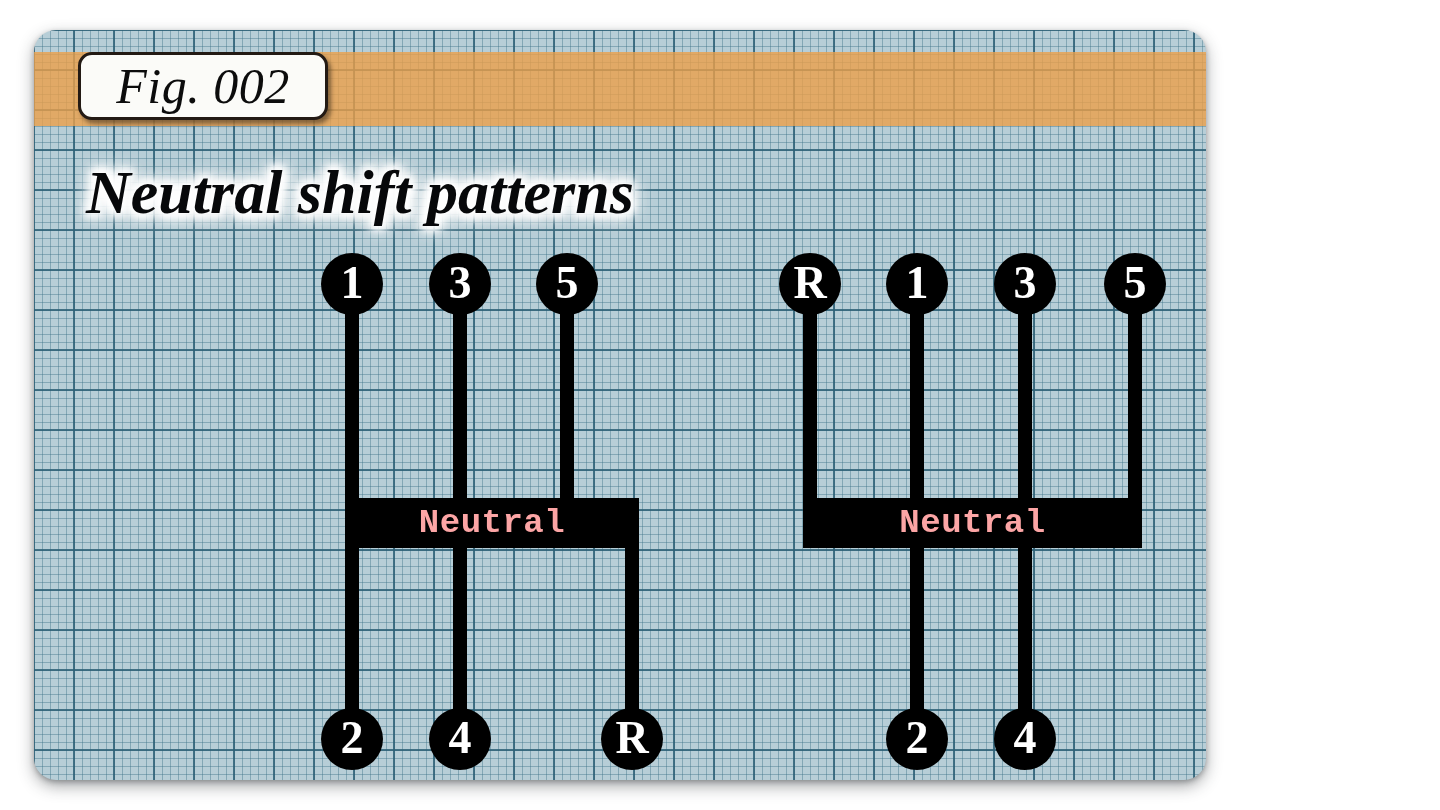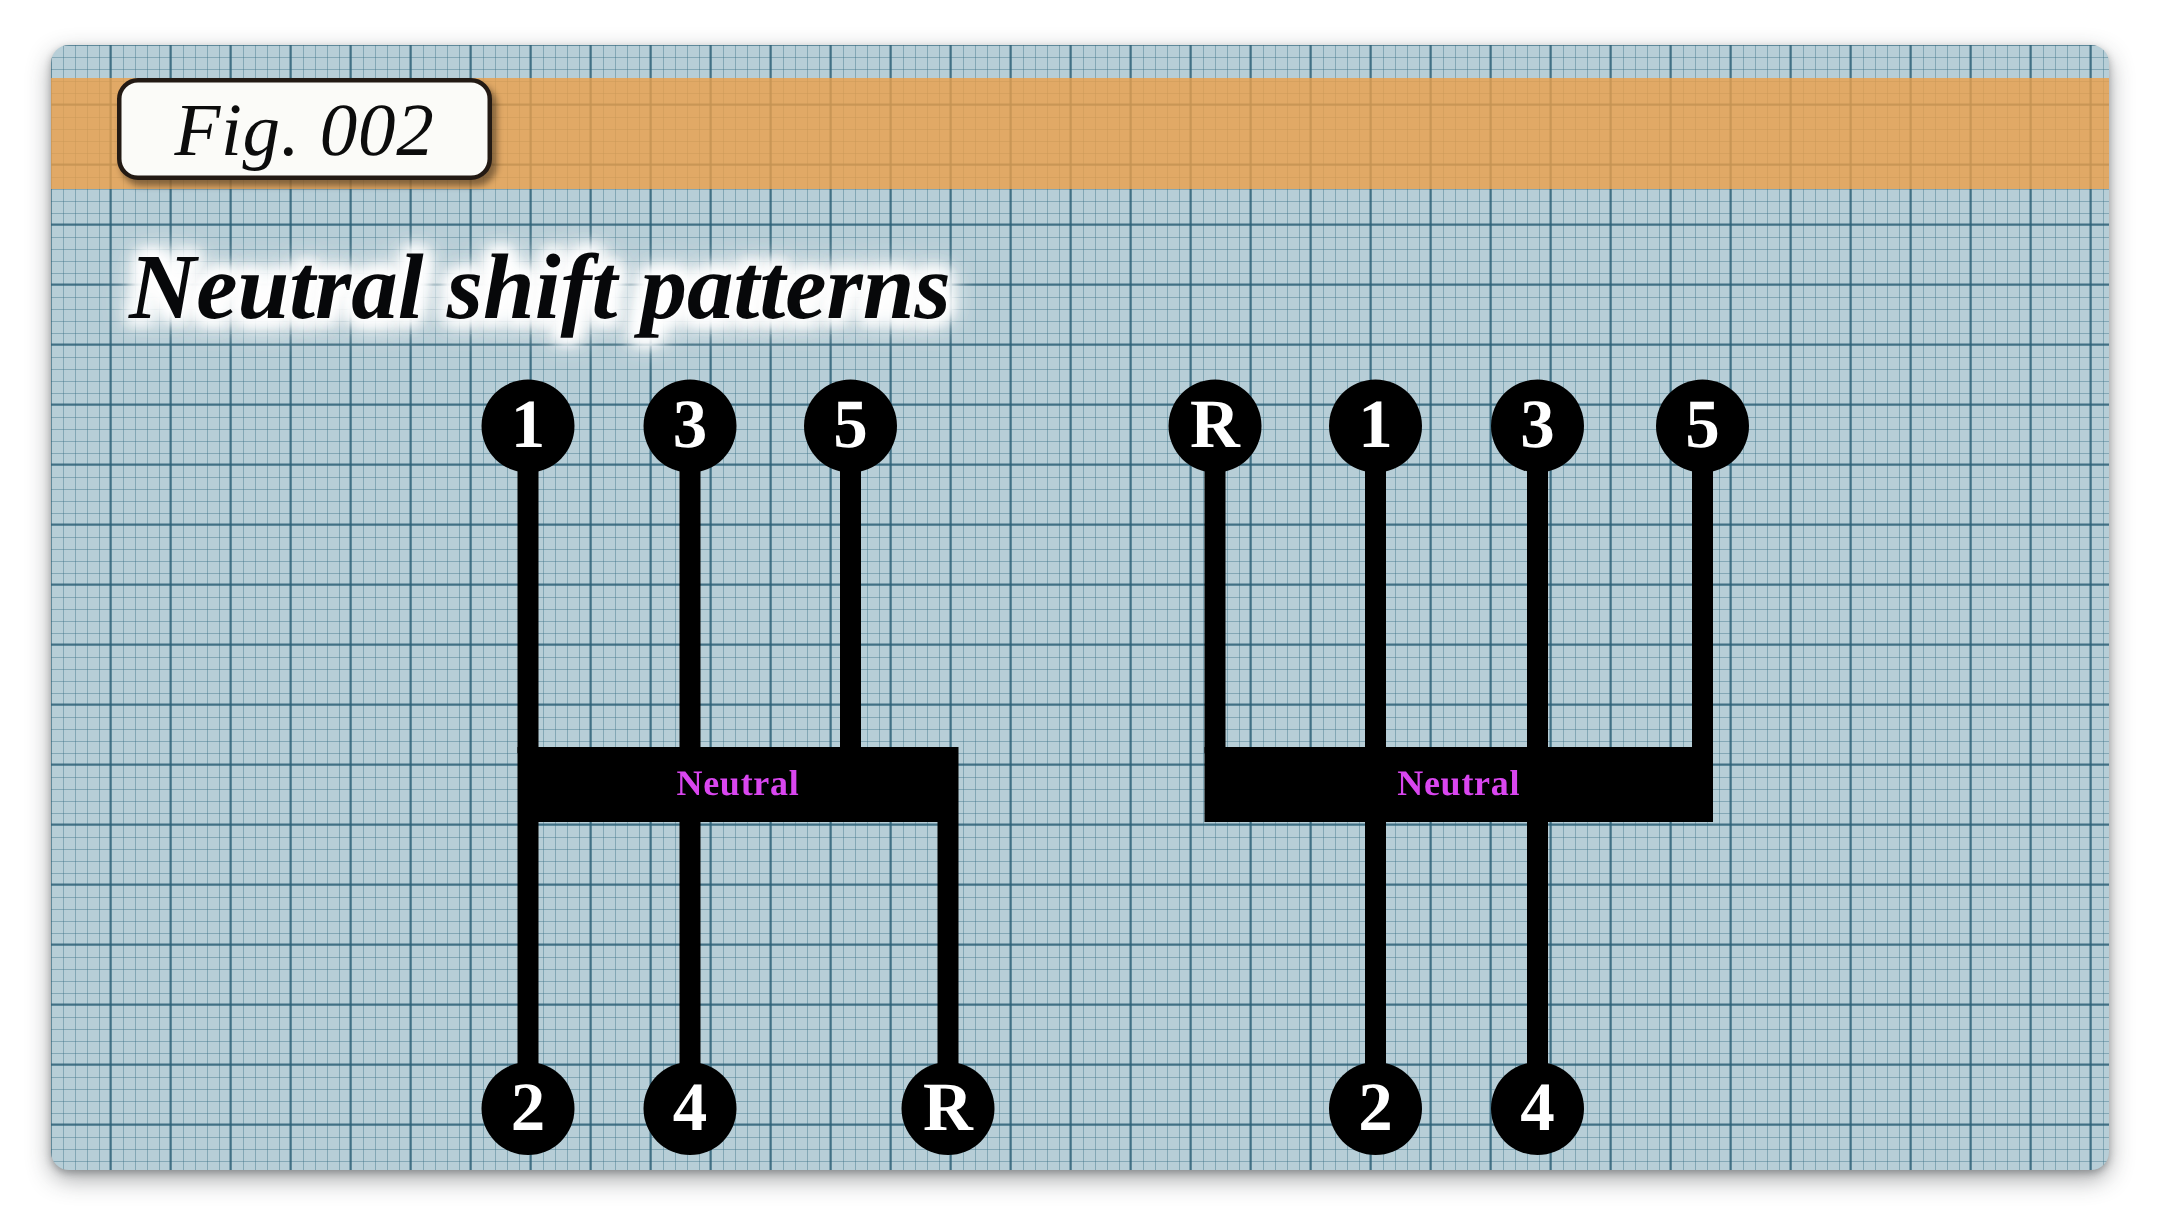--- a/index.html
+++ b/index.html
@@ -20,23 +20,23 @@
     position: relative;
     width: 1440px;
     height: 810px;
     background: #ffffff;
   }
 
   #canvas {
     position: absolute;
     left: 34px;
     top: 30px;
-    width: 1372px;
+    width: 1172px;
     height: 750px;
-    border-radius: 12px;
+    border-radius: 22px;
     overflow: hidden;
     box-shadow: 0 6px 16px rgba(40,45,50,0.42),
                 0 2px 5px rgba(40,45,50,0.30);
     background-color: #b7ced7;
     
     background-image:
       linear-gradient(to right, rgba(45,96,118,0.85) 1.6px, transparent 1.6px),
       linear-gradient(to bottom, rgba(45,96,118,0.85) 1.6px, transparent 1.6px),
       linear-gradient(to right, rgba(60,112,134,0.42) 1px, transparent 1px),
       linear-gradient(to bottom, rgba(60,112,134,0.42) 1px, transparent 1px);
@@ -115,25 +115,25 @@
     background: #000000;
   }
   .neutral-bar {
     position: absolute;
     background: #000000;
     display: flex;
     align-items: center;
     justify-content: center;
   }
   .neutral-bar .nlabel {
-    font-family: Liberation Serif, serif;
+    font-family: Liberation Mono, monospace;
     font-weight: 700;
-    font-size: 24px;
+    font-size: 34px;
     line-height: 1;
-    color: #d946ef;
+    color: #fca5a5;
     letter-spacing: 0.5px;
     white-space: nowrap;
   }
   .knob {
     position: absolute;
     width: 62px;
     height: 62px;
     border-radius: 50%;
     background: #000000;
     display: flex;

